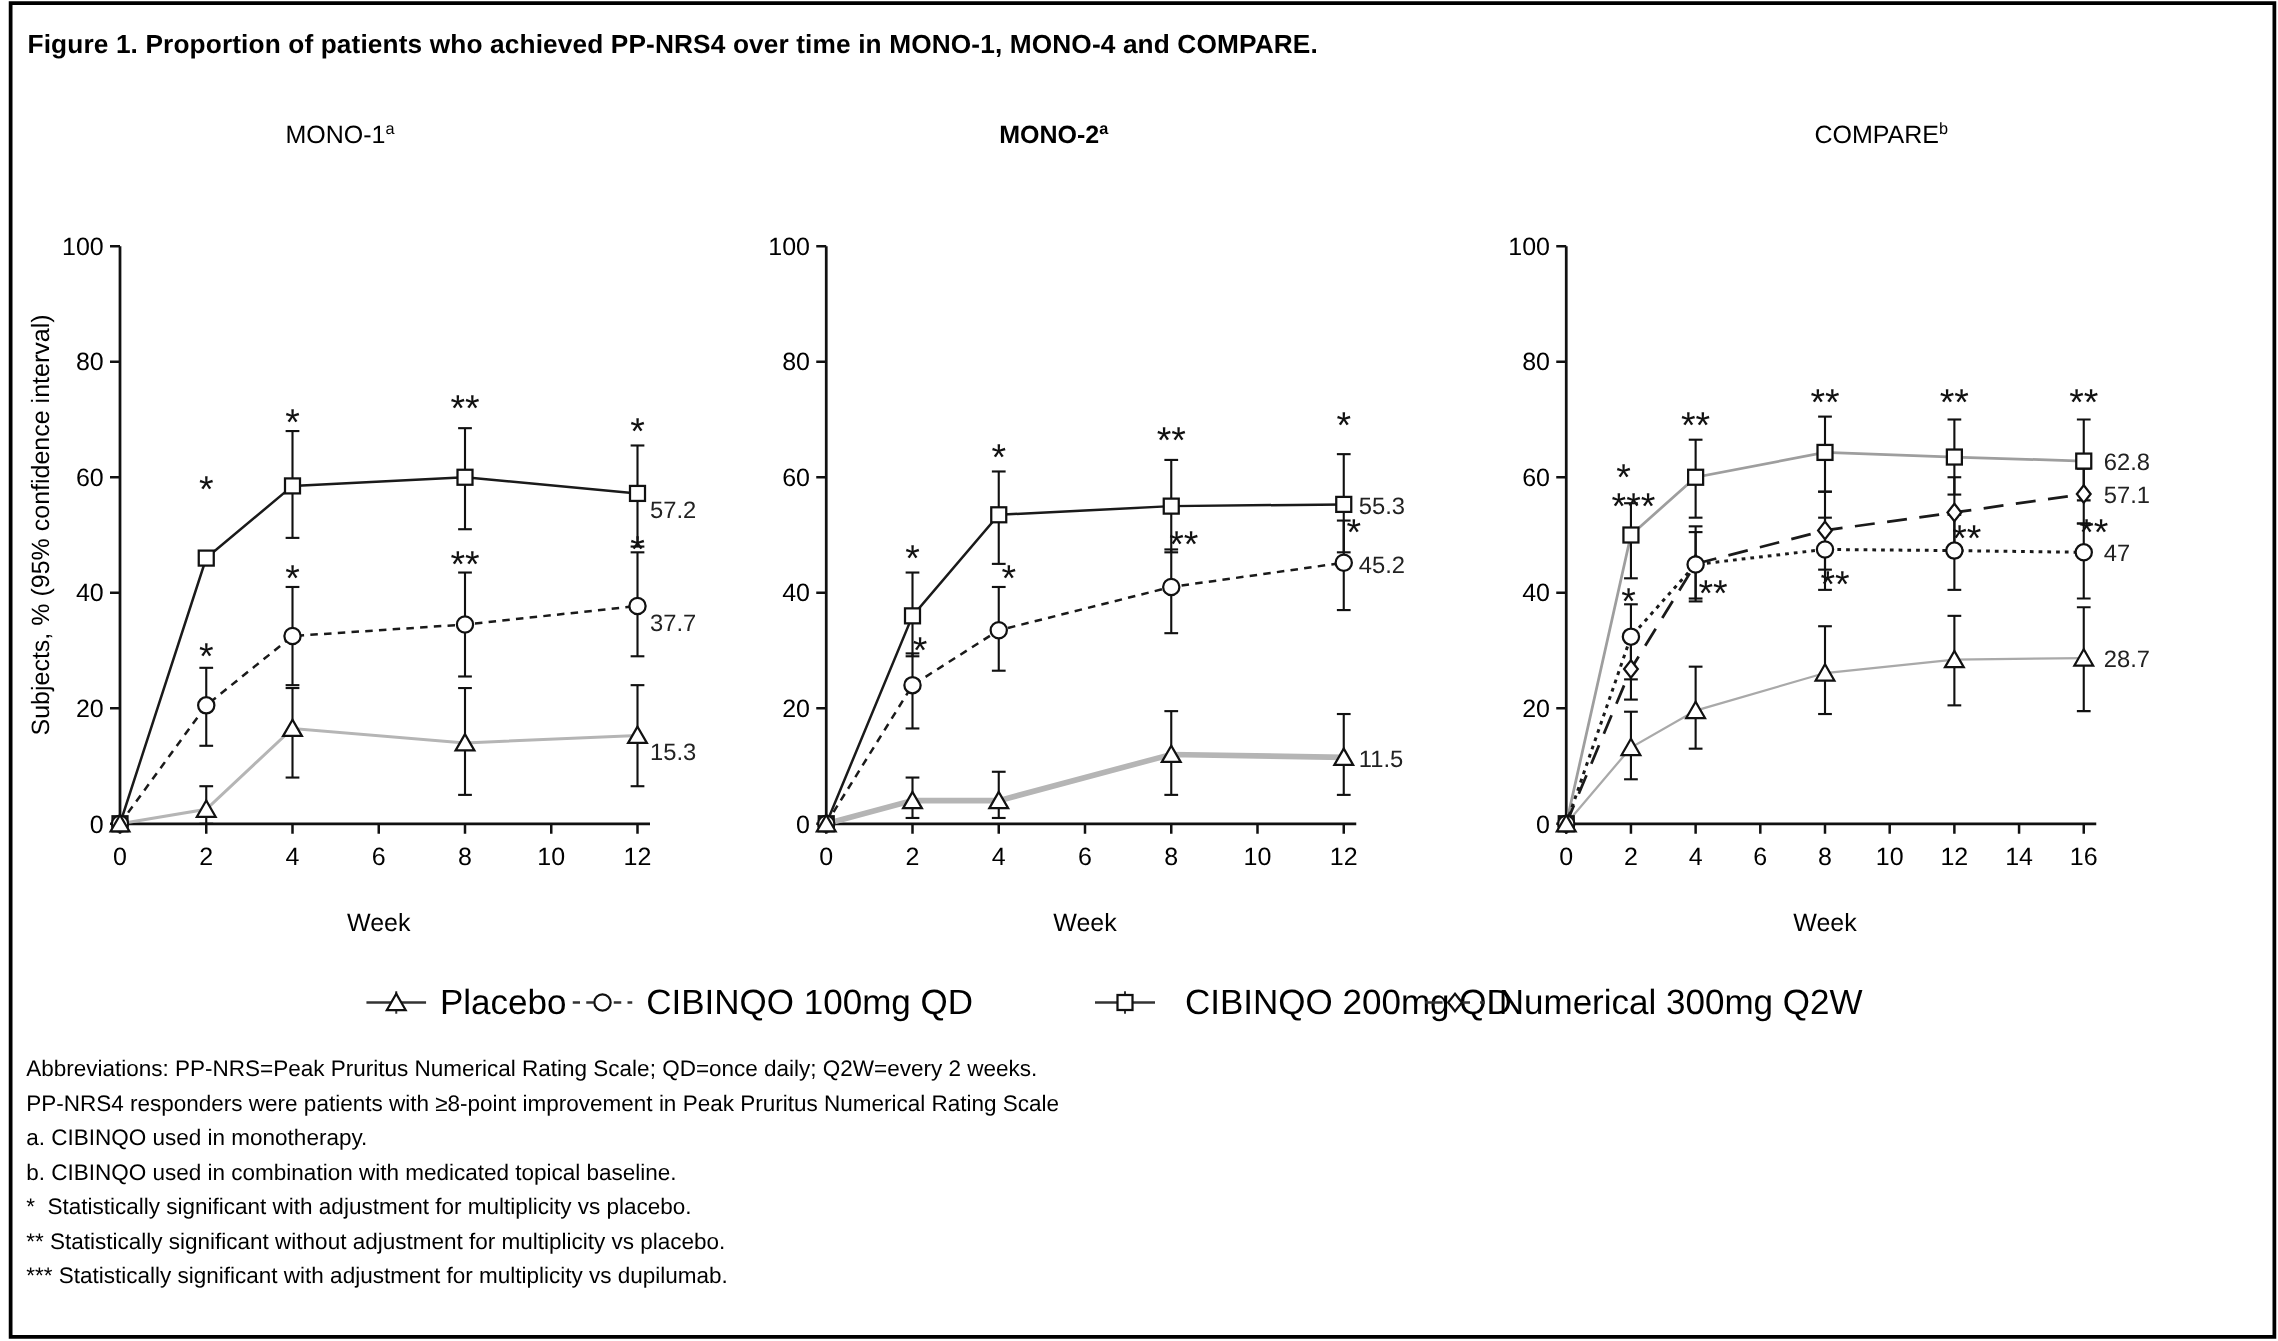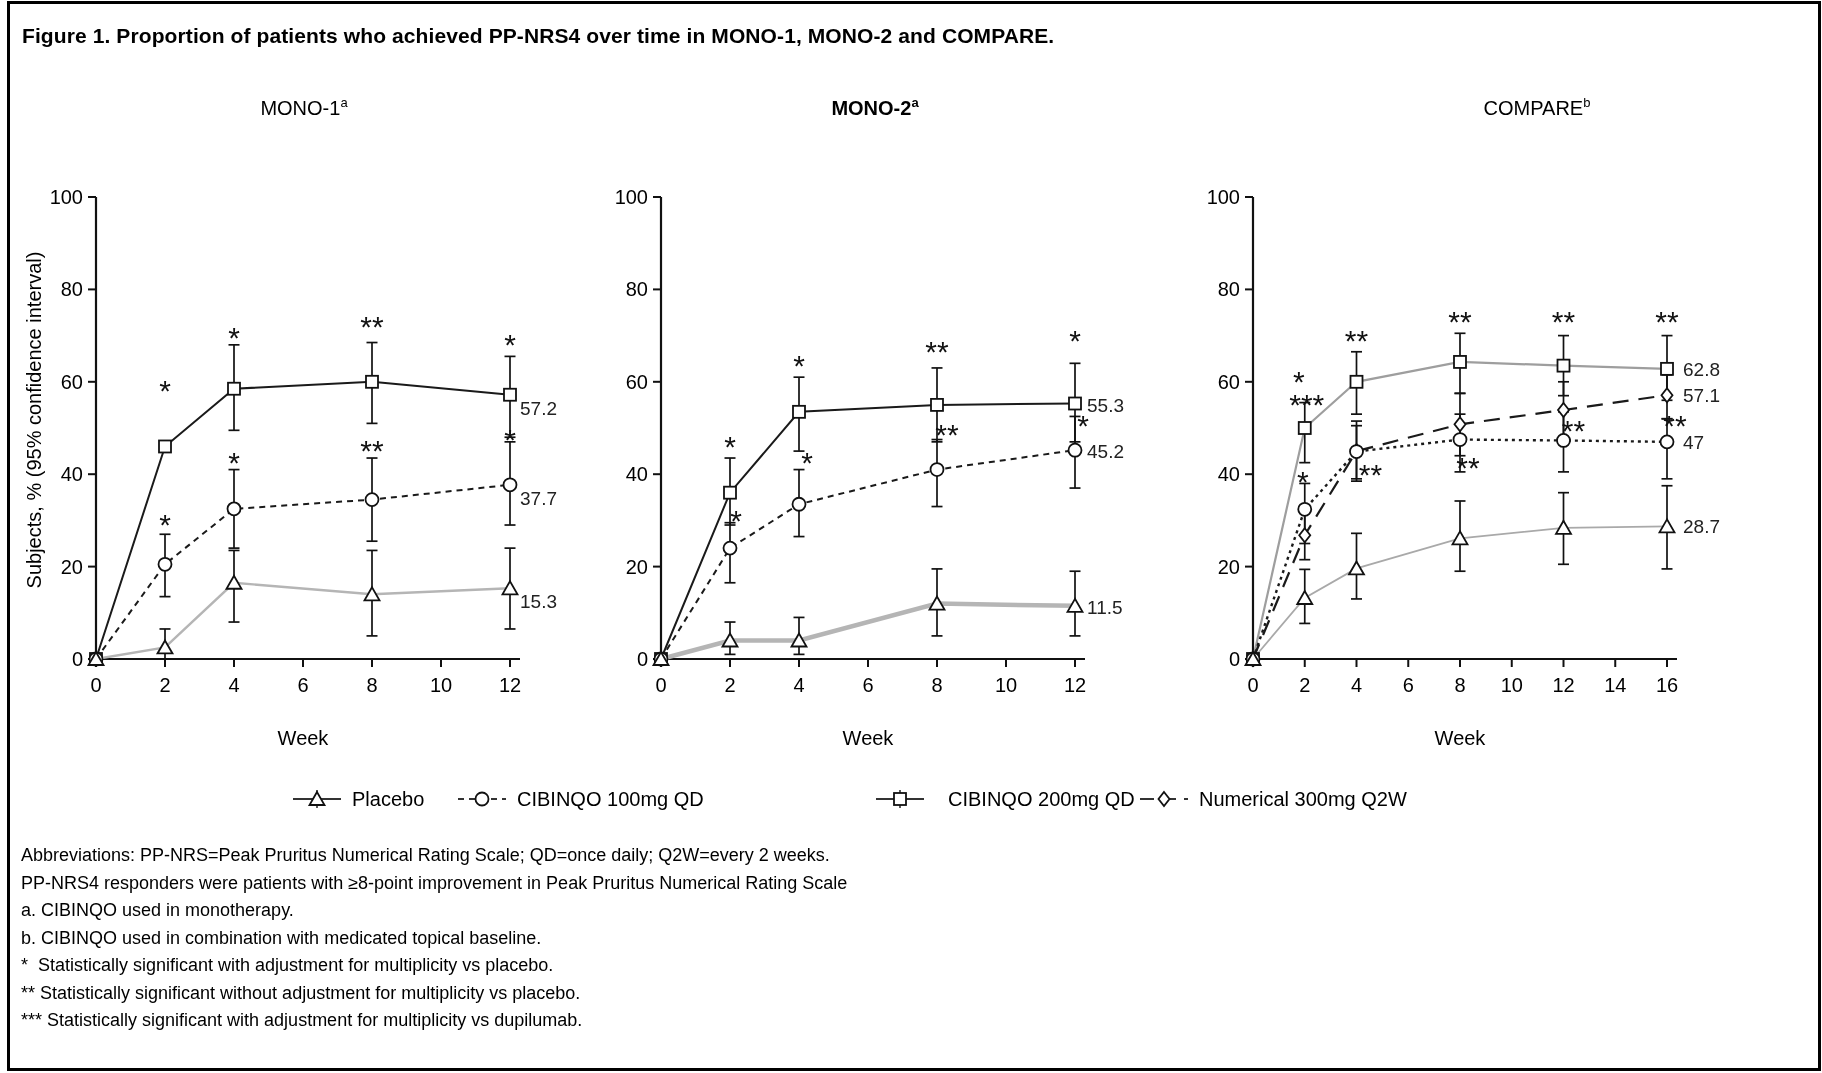--- a/index.html
+++ b/index.html
@@ -1,35 +1,35 @@
 <!DOCTYPE html>
 <html><head>
 <meta charset="utf-8">
 <style>
   html,body{margin:0;padding:0;background:#fff;}
   body{width:1822px;height:1073px;position:relative;overflow:hidden;
        font-family:"Liberation Sans","DejaVu Sans",sans-serif;color:#000;}
   .frame{position:absolute;left:7px;top:1px;right:1px;bottom:2px;border:3px solid #000;background:#fff;}
   .title{position:absolute;left:22px;top:24px;font-size:21px;font-weight:bold;letter-spacing:.1px;}
-  .panel-heading{position:absolute;top:95px;transform:translateX(-50%);font-size:20px;white-space:nowrap;margin-left:32px;}
+  .panel-heading{position:absolute;top:95px;transform:translateX(-50%);font-size:20px;white-space:nowrap;}
   .panel-heading sup{font-size:13px;}
   .ylabel{position:absolute;left:34px;top:420px;transform:translate(-50%,-50%) rotate(-90deg);
           white-space:nowrap;font-size:20px;}
   svg.chart{position:absolute;top:182px;overflow:visible;font-family:inherit;}
   #chart0{left:41px;} #chart1{left:606px;} #chart2{left:1198px;}
-  .legend-item{position:absolute;top:786px;display:flex;align-items:center;gap:11px;font-size:20px;white-space:nowrap;}
+  .legend-item{position:absolute;top:786px;display:flex;align-items:center;gap:11px;font-size:28px;white-space:nowrap;}
   .footnotes{position:absolute;left:21px;top:842px;font-size:18px;line-height:27.5px;}
   .footnote{white-space:pre-wrap;}
 </style>
 </head>
 <body>
 
 <div class="frame"></div>
 
-<div class="title">Figure 1. Proportion of patients who achieved PP-NRS4 over time in MONO-1, MONO-2 and COMPARE.</div>
+<div class="title">Figure 1. Proportion of patients who achieved PP-NRS4 over time in MONO-1, MONO-4 and COMPARE.</div>
 
 <div class="panel-heading" style="left:272px;"><span>MONO-1</span><sup>a</sup></div>
 <div class="panel-heading" style="left:843px;font-weight:bold;"><span>MONO-2</span><sup>a</sup></div>
 <div class="panel-heading" style="left:1505px;"><span>COMPARE</span><sup>b</sup></div>
 
 <div class="ylabel">Subjects, % (95% confidence interval)</div>
 
 <svg id="chart0" class="chart" width="565" height="590" viewBox="0 0 565 590">
     <g stroke="#111" stroke-width="2.2">
       <line x1="55" y1="15" x2="55" y2="477"></line>

